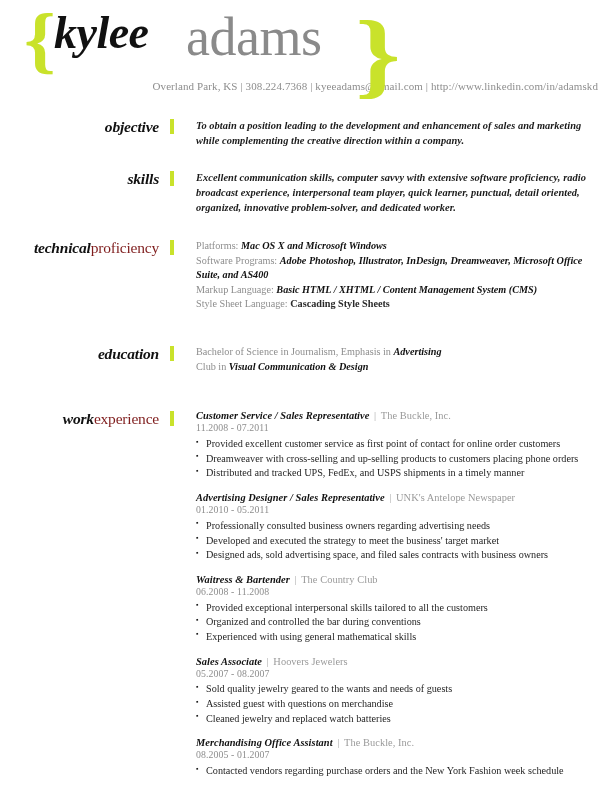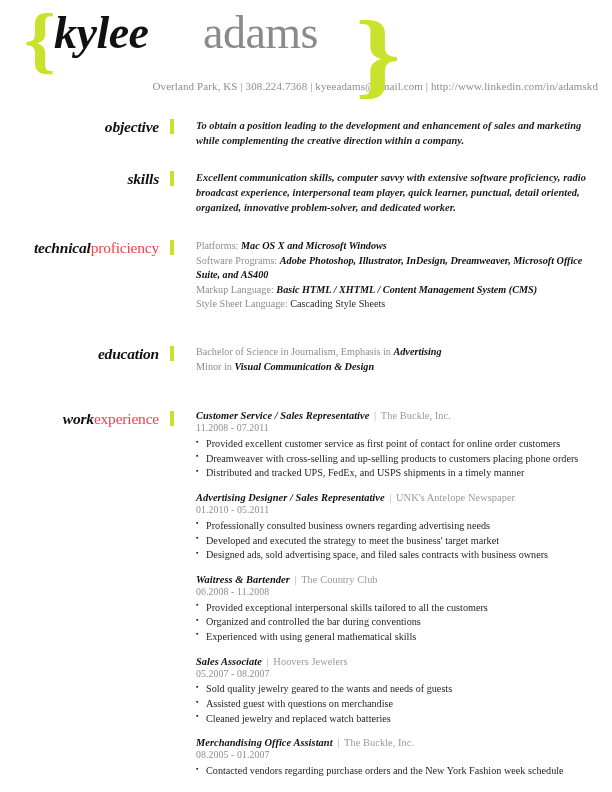--- a/index.html
+++ b/index.html
@@ -55,27 +55,27 @@
     font-weight: bold;
     font-style: italic;
     color: #111111;
     letter-spacing: -0.5px;
     position: absolute;
     left: 28px;
     top: 10px;
     line-height: 1;
   }
   .name-last {
-    font-size: 46px;
+    font-size: 54px;
     font-weight: normal;
     font-style: normal;
     color: #8a8a8a;
     letter-spacing: -0.5px;
     position: absolute;
-    left: 177px;
+    left: 160px;
     top: 10px;
     line-height: 1;
   }
   .contact {
     position: absolute;
     left: 0; right: 14px;
     top: 80px;
     text-align: right;
     font-size: 11px;
     color: #8d8d8d;
@@ -103,21 +103,21 @@
   .label-text {
     font-size: 15.5px;
     font-style: italic;
     font-weight: bold;
     color: #111111;
     letter-spacing: -0.2px;
   }
   .label-text .soft {
     font-weight: normal;
     font-style: normal;
-    color: #ef4444;
+    color: #7f1d1d;
   }
   .label-bracket {
     display: inline-block;
     width: 4px;
     height: 15px;
     background: #c9e22b;
     margin-left: 7px;
     vertical-align: -2px;
     border-radius: 0px;
   }
@@ -141,21 +141,21 @@
     color: #8d8d8d;
   }
   .tech-line b {
     color: #111111;
     font-style: italic;
     font-weight: bold;
   }
   .tech-line .plain {
     color: #2a2a2a;
     font-style: normal;
-    font-weight: normal;
+    font-weight: bold;
   }
   .edu-line {
     font-size: 10.2px;
     line-height: 1.45;
     color: #2b2b2b;
   }
   .edu-line.muted { color: #8d8d8d; }
   .edu-line b {
     color: #111111;
     font-style: italic;
@@ -261,21 +261,21 @@
     </div>
 </div>
 
 <div class="section sec-education">
   <div class="label-col">
     <span class="label-text"><span>education</span></span>
     <span class="label-bracket"></span>
   </div>
   <div class="content-col">
     <div class="edu-line muted"><span>Bachelor of Science in Journalism, Emphasis in </span><b>Advertising</b></div>
-    <div class="edu-line muted"><span>Minor in </span><b>Visual Communication &amp; Design</b></div>
+    <div class="edu-line muted"><span>Club in </span><b>Visual Communication &amp; Design</b></div>
   </div>
 </div>
 
 <div class="section sec-work">
   <div class="label-col">
     <span class="label-text"><span>work</span><span class="soft">experience</span></span>
     <span class="label-bracket"></span>
   </div>
   <div class="content-col" id="job-list">
       <div class="job">

